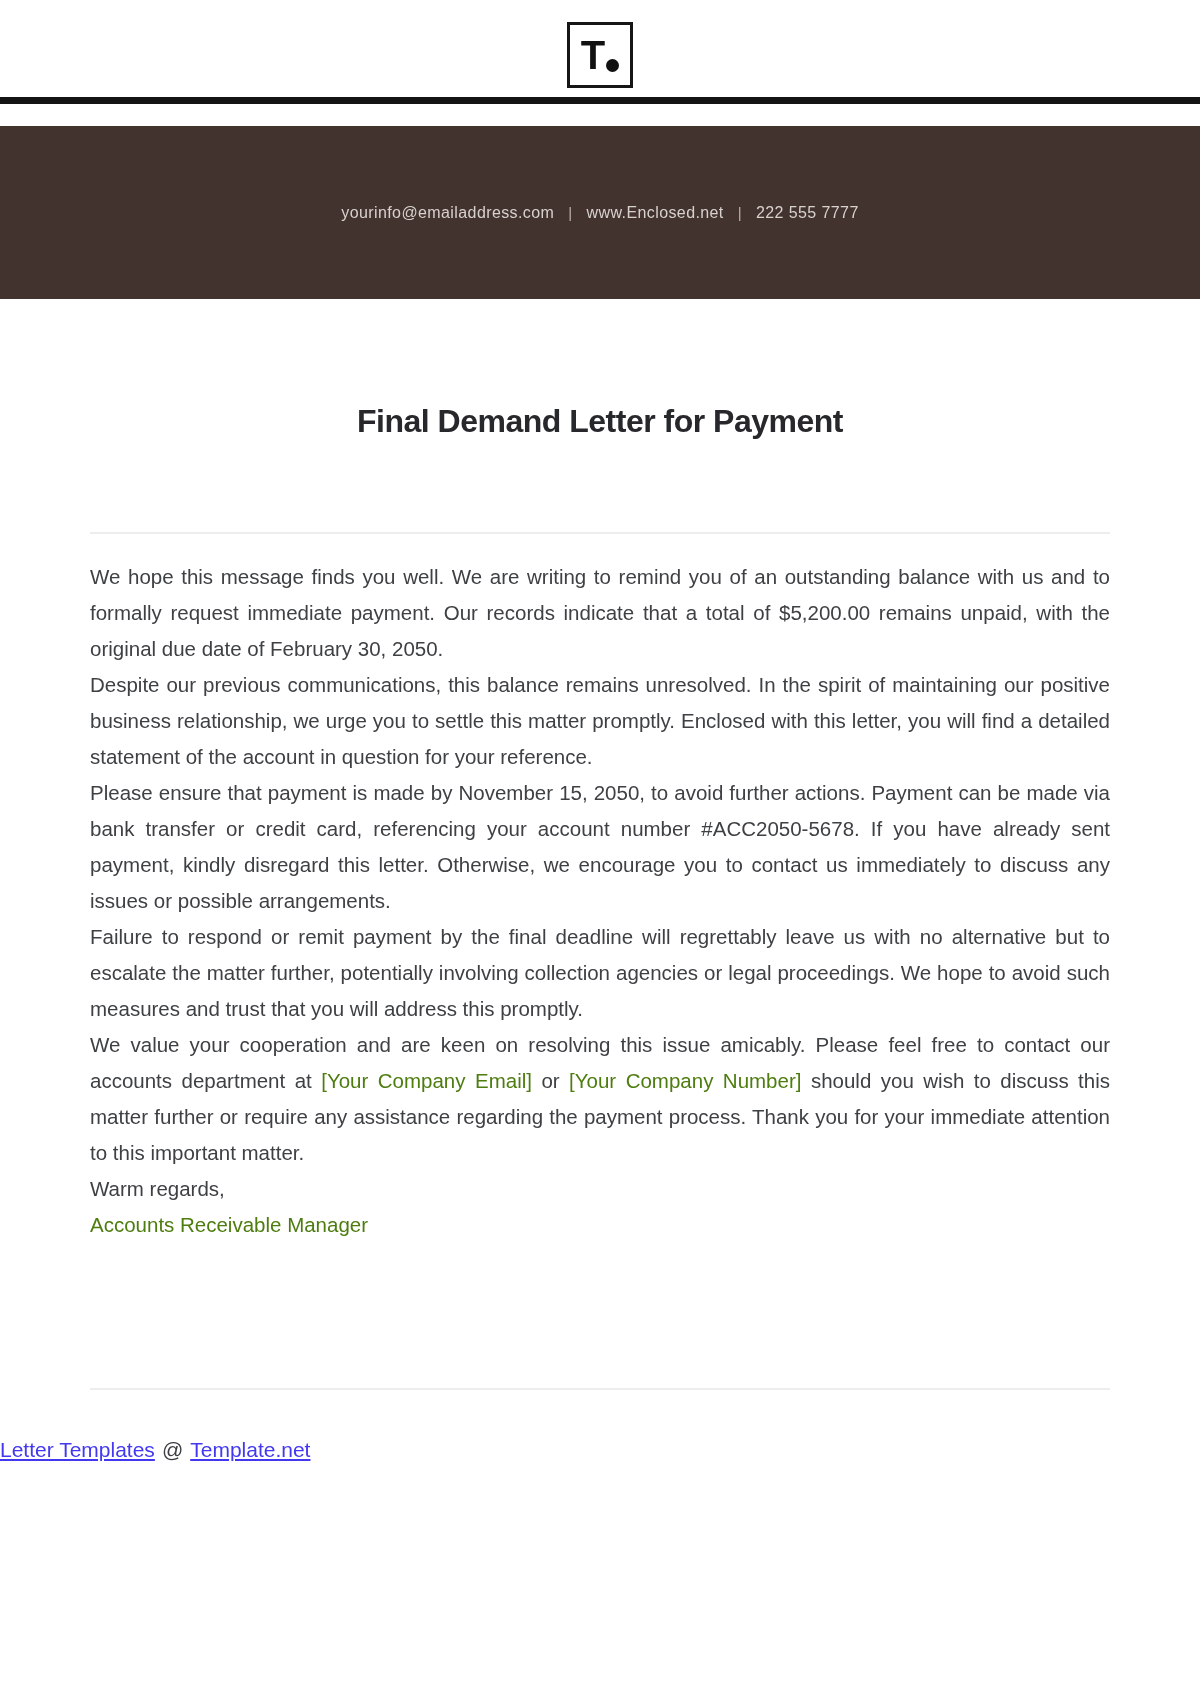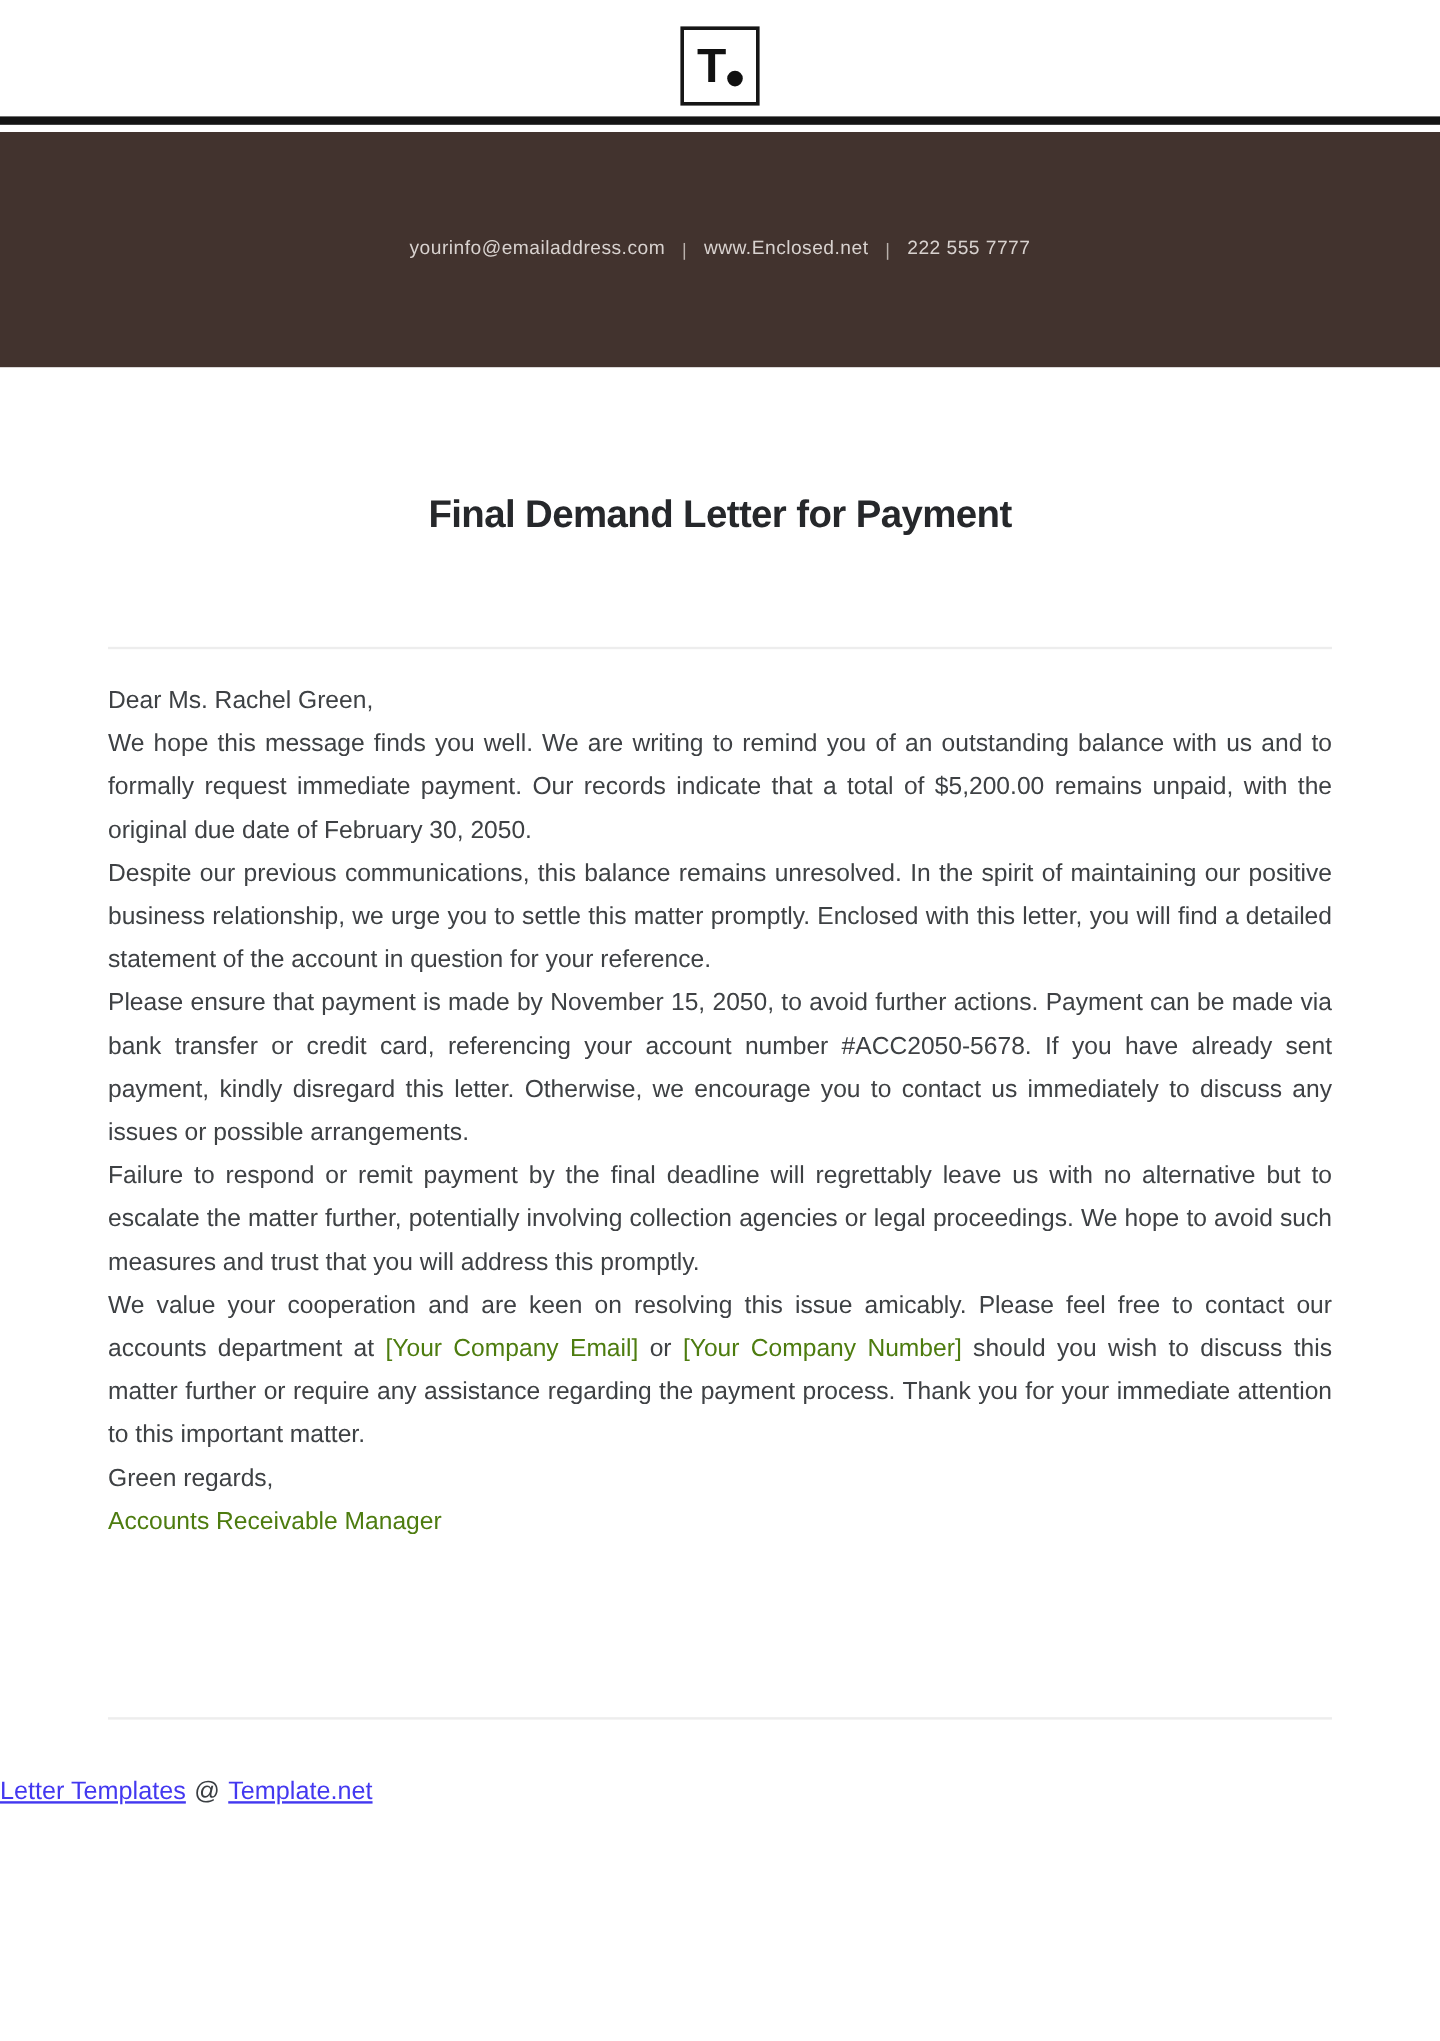--- a/index.html
+++ b/index.html
@@ -16,21 +16,21 @@
   .logo-box {
     width:66px; height:66px; border:3px solid #161616; background:#ffffff;
     display:flex; align-items:center; justify-content:center;
   }
   .logo-letter { font-size:40px; font-weight:800; color:#111111; line-height:1; letter-spacing:-1px; }
   .logo-dot { width:13px; height:13px; border-radius:50%; background:#111111; transform:translateY(10px); margin-left:2px; }
 
   
   .top-rule { height:7px; background:#141414; margin-top:9px; width:100%; }
   .brand-band {
-    margin-top:6px; height:196px; background:#42332e;
+    margin-top:22px; height:173px; background:#42332e;
     display:flex; align-items:center; justify-content:center;
   }
   .contact-line { color:#d8d2cf; font-size:16px; letter-spacing:0.4px; display:flex; align-items:center; }
   .contact-line .sep { margin:0 14px; color:#b9b1ac; font-size:15px; }
 
   
   .doc-title {
     margin-top:97px; text-align:center;
     font-size:32px; font-weight:700; color:#26282b; letter-spacing:-0.5px;
     line-height:50px;
@@ -78,27 +78,26 @@
       <span class="sep">|</span>
       <span>222 555 7777</span>
     </div>
   </div>
 
   <h1 class="doc-title">Final Demand Letter for Payment</h1>
 
   <hr class="divider under-title">
 
   <div class="letter-body">
-    <p>Dear Ms. Rachel Green,</p>
     <p>We hope this message finds you well. We are writing to remind you of an outstanding balance with us and to formally request immediate payment. Our records indicate that a total of $5,200.00 remains unpaid, with the original due date of February 30, 2050.</p>
     <p>Despite our previous communications, this balance remains unresolved. In the spirit of maintaining our positive business relationship, we urge you to settle this matter promptly. Enclosed with this letter, you will find a detailed statement of the account in question for your reference.</p>
     <p>Please ensure that payment is made by November 15, 2050, to avoid further actions. Payment can be made via bank transfer or credit card, referencing your account number #ACC2050-5678. If you have already sent payment, kindly disregard this letter. Otherwise, we encourage you to contact us immediately to discuss any issues or possible arrangements.</p>
     <p>Failure to respond or remit payment by the final deadline will regrettably leave us with no alternative but to escalate the matter further, potentially involving collection agencies or legal proceedings. We hope to avoid such measures and trust that you will address this promptly.</p>
     <p><span>We value your cooperation and are keen on resolving this issue amicably. Please feel free to contact our accounts department at </span><strong>[Your Company Email]</strong><span> or </span><strong>[Your Company Number]</strong><span> should you wish to discuss this matter further or require any assistance regarding the payment process. Thank you for your immediate attention to this important matter.</span></p>
-    <p>Green regards,</p>
+    <p>Warm regards,</p>
     <p class="bold">Accounts Receivable Manager</p>
   </div>
 
   <hr class="divider above-footer">
 
   <div class="footer-line">
     <a>Letter Templates</a><span class="at">@</span><a>Template.net</a>
   </div>
 
 </div>

